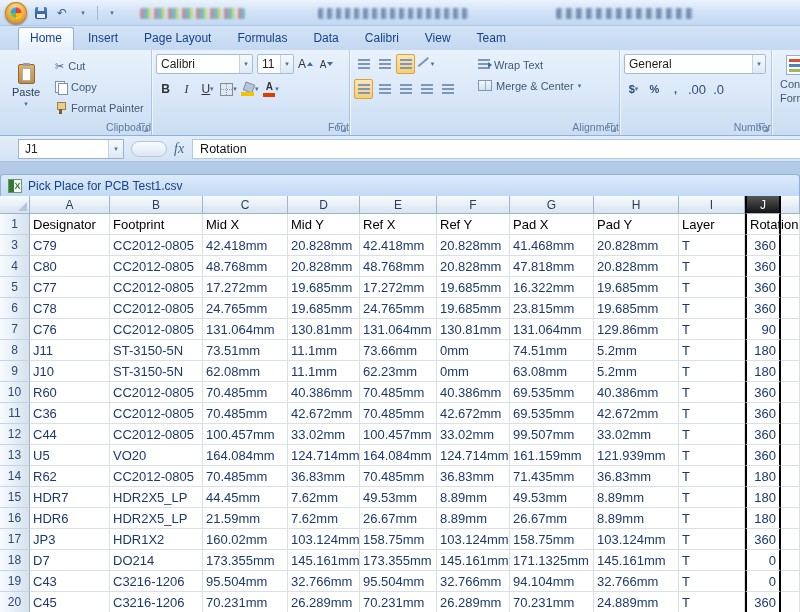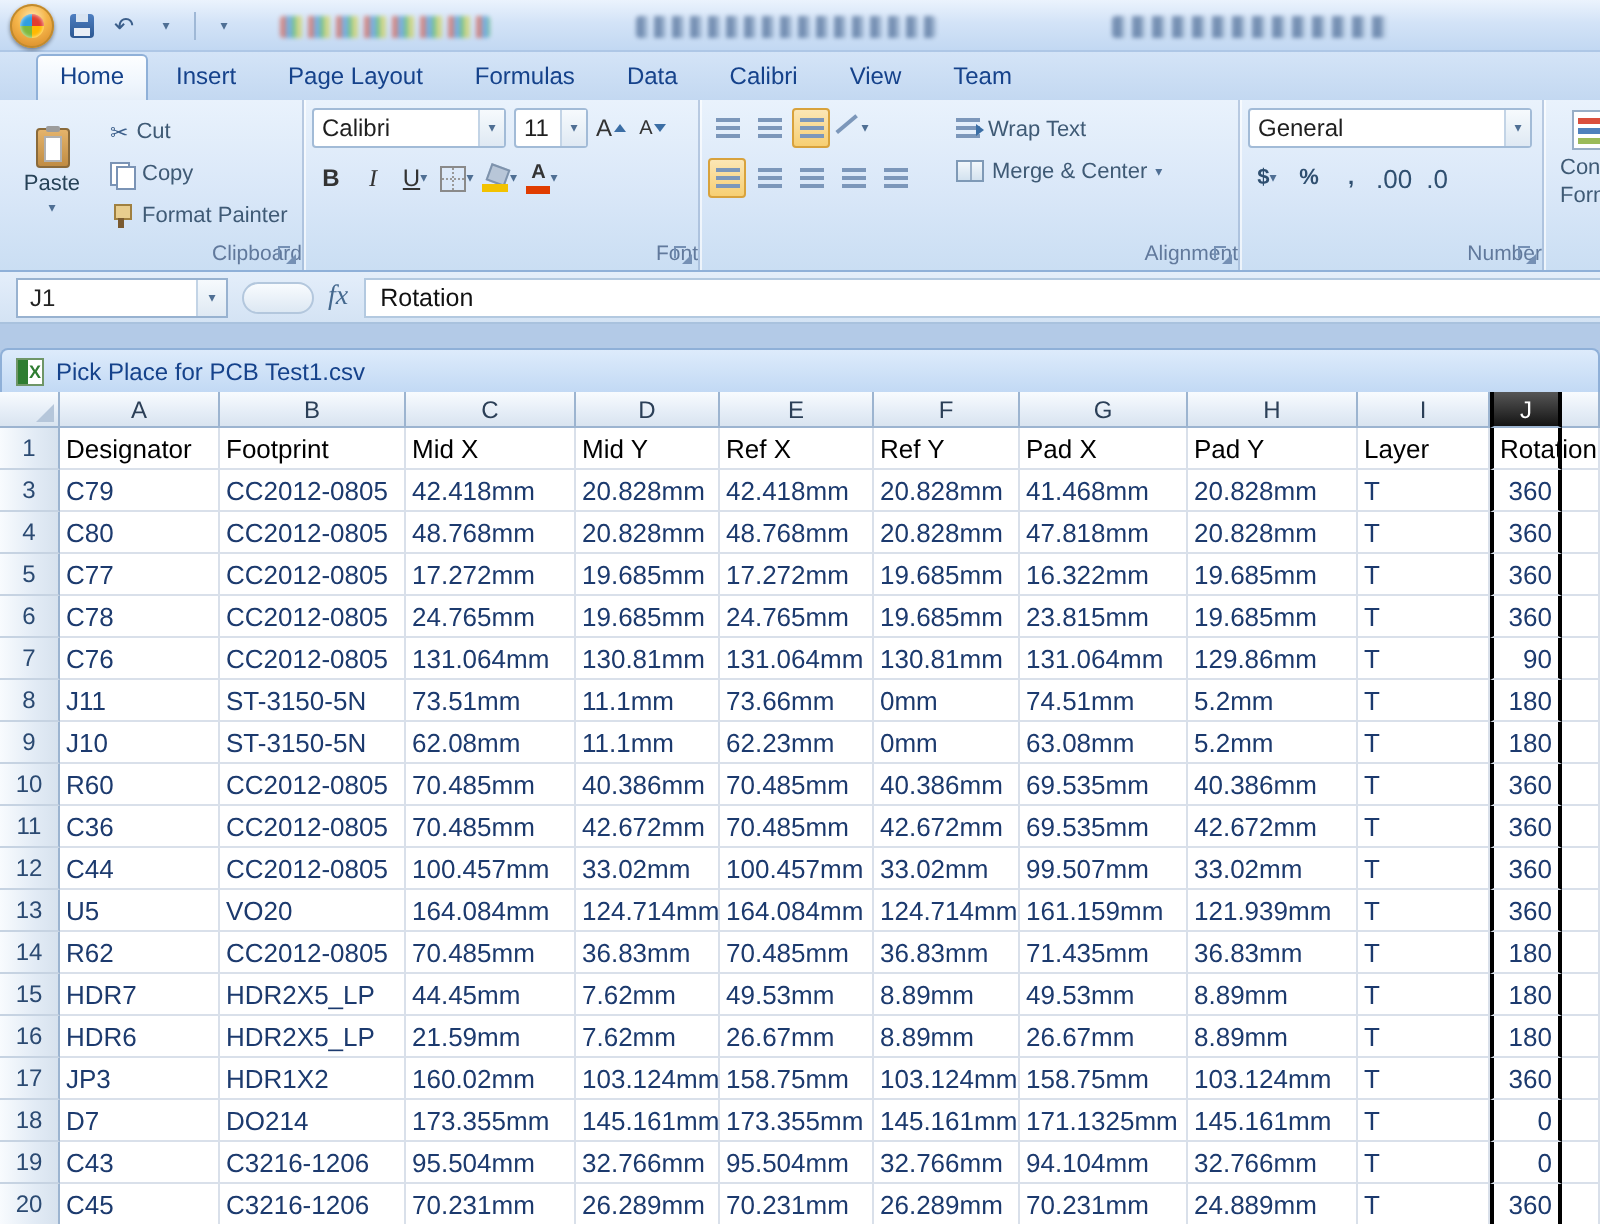--- a/index.html
+++ b/index.html
@@ -106,21 +106,21 @@
 
 
 .g-styles{width:70px;border-right:none;}
 .cf-btn{display:flex;flex-direction:column;align-items:flex-start;font-size:11px;color:#3f5a75;padding:2px 0 0 4px;gap:1px;line-height:1.15;}
 .icon-cf{width:20px;height:20px;border:1px solid #98aec6;background:#fff;position:relative;margin-left:6px;margin-bottom:2px;}
 .icon-cf::before{content:"";position:absolute;left:2px;top:3px;width:14px;height:3px;background:#d94f3d;box-shadow:0 5px 0 #4f81bd,0 10px 0 #9bbb59;}
 
 
 .formulabar{position:absolute;top:136px;left:0;width:800px;height:26px;
  background:linear-gradient(#e4eefa,#d4e3f4);border-bottom:1px solid #a9c2de;
- display:flex;align-items:center;padding-left:8px;}
+ display:flex;align-items:center;padding-left:18px;}
 .namebox{width:106px;height:20px;background:#fff;border:1px solid #98b2d0;display:flex;align-items:center;font-size:12px;padding-left:6px;color:#222;flex:none;}
 .namebox .nb-caret{margin-left:auto;align-self:stretch;width:15px;display:flex;align-items:center;justify-content:center;border-left:1px solid #c3d4e6;background:linear-gradient(#f6fafd,#dfe9f3);}
 .fb-oval{width:36px;height:16px;border-radius:8px;background:linear-gradient(#f8fbfe,#dde8f3);border:1px solid #b3c7dd;margin:0 7px;flex:none;}
 .fx{font-family:"Liberation Serif",serif;font-style:italic;font-size:14px;color:#44688e;margin-right:8px;flex:none;}
 .fb-content{flex:1;height:20px;background:#fff;border:1px solid #b3c9e0;border-right:none;display:flex;align-items:center;padding-left:7px;font-size:12.5px;color:#111;}
 
 
 .wbbar{position:absolute;top:174px;left:0;width:800px;height:22px;
  background:linear-gradient(#ddebfb,#c2d9f4);border:1px solid #8fb0d8;border-bottom:none;border-radius:4px 4px 0 0;
  display:flex;align-items:center;gap:6px;padding-left:7px;color:#15428b;font-size:12px;}

